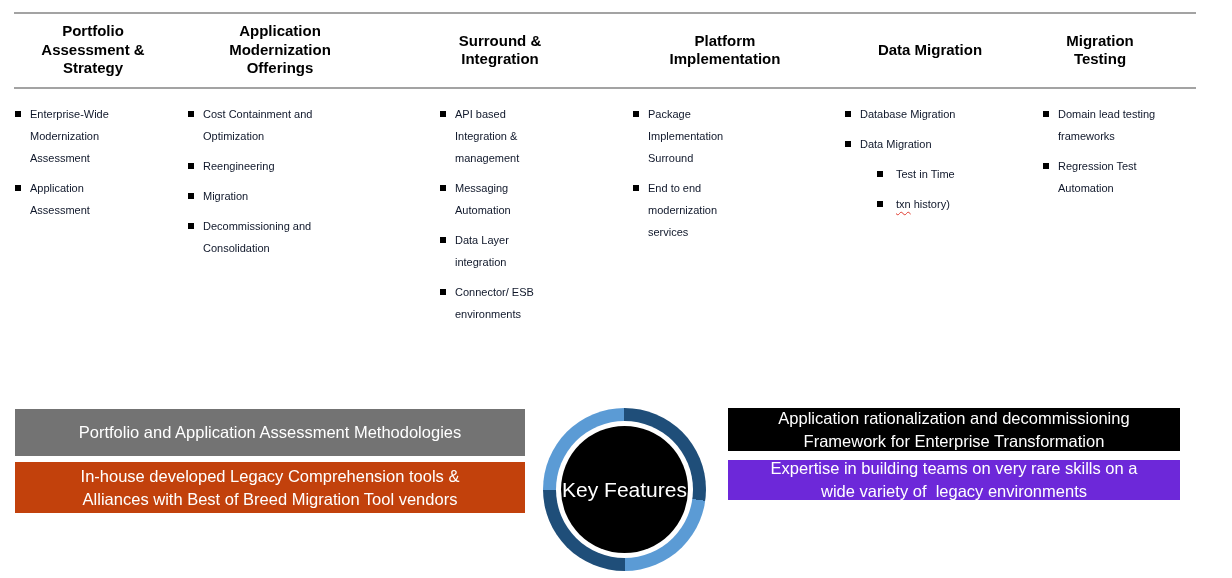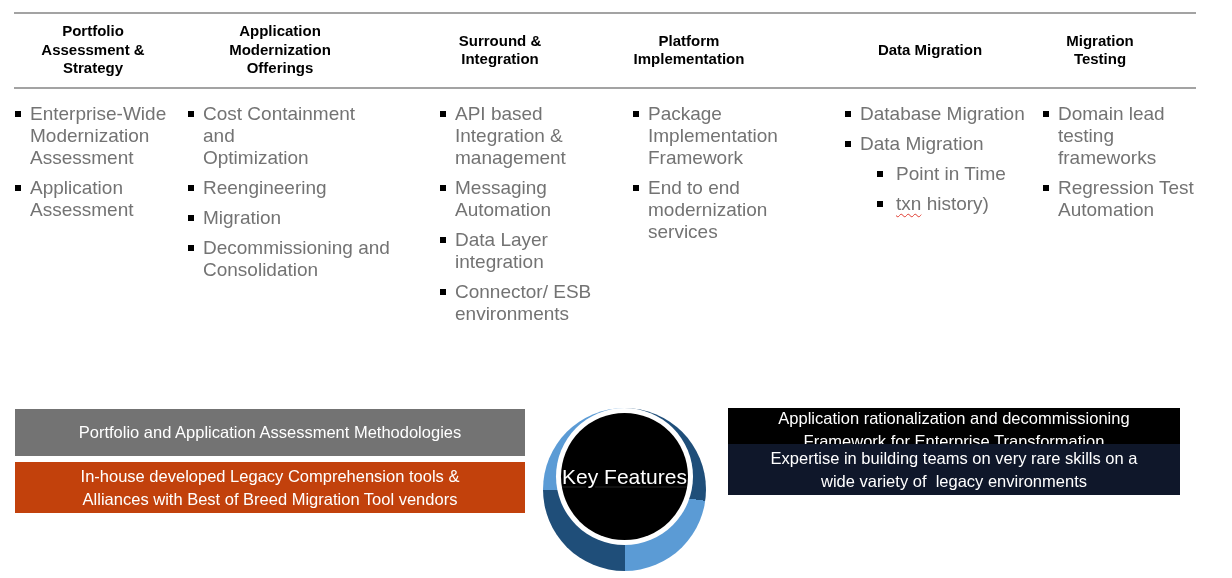--- a/index.html
+++ b/index.html
@@ -12,23 +12,23 @@
   .rule-top { top:12px; }
   .rule-mid { top:87px; }
   
   .hdr {
     position:absolute; top:14px; height:72px;
     display:flex; align-items:center; justify-content:center;
     text-align:center; font-weight:700; font-size:15px; line-height:18.5px;
     white-space:pre-line; color:#000;
   }
   .h1{left:8px;width:170px} .h2{left:190px;width:180px} .h3{left:420px;width:160px}
-  .h4{left:602px;width:174px} .h5{left:840px;width:180px} .h6{left:1010px;width:180px}
-  
-  .body-col { position:absolute; top:103px; font-size:19px; line-height:22px; color:#737373; }
+  .h4{left:638px;width:174px} .h5{left:840px;width:180px} .h6{left:1010px;width:180px}
+  
+  .body-col { position:absolute; top:103px; font-size:11px; line-height:22px; color:#0f172a; }
   .b1{left:15px;width:165px} .b2{left:188px;width:202px} .b3{left:440px;width:154px}
   .b4{left:633px;width:156px} .b5{left:845px;width:192px} .b6{left:1043px;width:176px}
   .item { display:flex; margin-bottom:8px; }
   .sq { flex:0 0 auto; width:6px; height:6px; background:#000; margin:8px 9px 0 0; }
   .item.sub { padding-left:32px; }
   .item.sub .sq { margin-right:13px; }
   .txt { white-space:pre-line; }
   .misspell {
     text-decoration:underline; text-decoration-style:wavy;
     text-decoration-color:#e03c31; text-decoration-thickness:1px;
@@ -36,27 +36,27 @@
   }
   
   .bar {
     position:absolute; display:flex; align-items:center; justify-content:center;
     text-align:center; color:#ffffff; font-size:16.5px; line-height:23px;
     white-space:pre-wrap;
   }
   .bar-blue  { left:15px;  top:409px; width:510px; height:47px; background:#737373; }
   .bar-slate { left:15px;  top:462px; width:510px; height:51px; background:#c2410c; }
   .bar-gray  { left:728px; top:408px; width:452px; height:43px; background:#000000; }
-  .bar-cyan  { left:728px; top:444px; width:452px; height:51px; background:#0f172a; }
+  .bar-cyan  { left:728px; top:460px; width:452px; height:40px; background:#6d28d9; }
   
   .ring {
     position:absolute; left:543px; top:408px; width:163px; height:163px; border-radius:50%;
     background:conic-gradient(#1F4E79 0deg 98deg, #5B9BD5 98deg 180deg,
                               #1F4E79 180deg 270deg, #5B9BD5 270deg 360deg);
-    display:flex; justify-content:center;text-decoration:underline;
+    display:flex; align-items:center; justify-content:center;
   }
   .ring-white { width:137px; height:137px; border-radius:50%; background:#ffffff;
     display:flex; align-items:center; justify-content:center; }
   .ring-black { width:127px; height:127px; border-radius:50%; background:#000000;
     display:flex; align-items:center; justify-content:center;
     color:#ffffff; font-size:21px; white-space:nowrap; }
 </style>
 </head>
 <body>
 
@@ -136,42 +136,42 @@
       <span class="txt">Connector/ ESB
 environments</span>
     </div>
   </div>
 
   <div class="body-col b4">
     <div class="item">
       <span class="sq"></span>
       <span class="txt">Package
 Implementation
-Framework</span>
+Surround</span>
     </div>
     <div class="item">
       <span class="sq"></span>
       <span class="txt">End to end
 modernization
 services</span>
     </div>
   </div>
 
   <div class="body-col b5">
     <div class="item">
       <span class="sq"></span>
       <span class="txt">Database Migration</span>
     </div>
     <div class="item">
       <span class="sq"></span>
       <span class="txt">Data Migration</span>
     </div>
     <div class="item sub">
       <span class="sq"></span>
-      <span class="txt">Point in Time</span>
+      <span class="txt">Test in Time</span>
     </div>
     <div class="item sub">
       <span class="sq"></span>
       <span class="txt"><span class="misspell">txn</span><span> history)</span></span>
     </div>
   </div>
 
   <div class="body-col b6">
     <div class="item">
       <span class="sq"></span>

